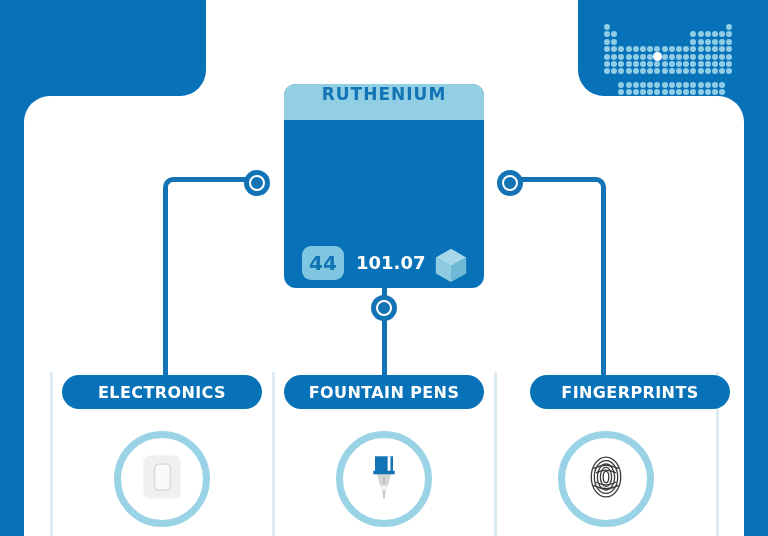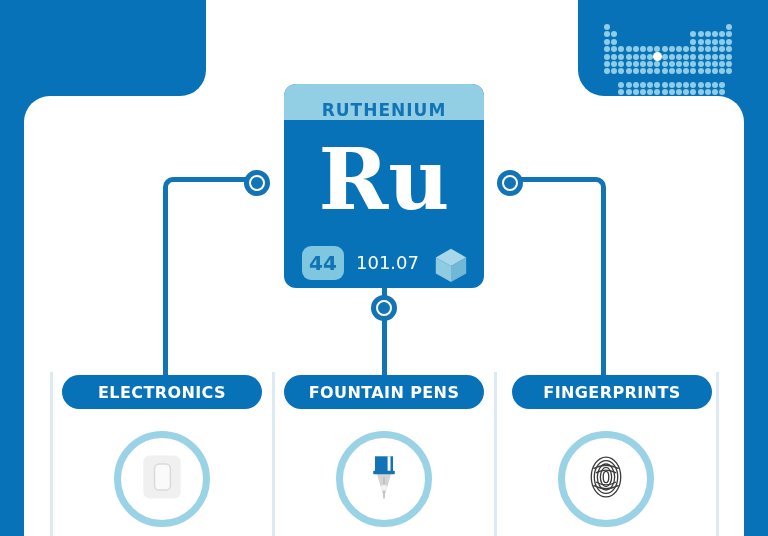--- a/index.html
+++ b/index.html
@@ -56,21 +56,21 @@
   .ptable .dot.active{background:#ffffff;width:9px;height:9px;}
 
   
   .card{
     position:absolute;left:284px;top:84px;width:200px;height:204px;
     background:#0872B9;border-radius:12px;overflow:hidden;
     box-shadow:0 0 0 0 rgba(0,0,0,0);
   }
   .card-head{
     height:36px;background:#92CFE4;
-    display:flex;align-items:flex-end;justify-content:center;
+    display:flex;align-items:flex-start;justify-content:center;
   }
   .card-name{
     color:#1273B5;font-size:17px;font-weight:bold;letter-spacing:1px;
     font-family:"DejaVu Sans", sans-serif;
   }
   .card-symbol{
     position:absolute;left:0;top:36px;width:200px;height:120px;
     display:flex;align-items:center;justify-content:center;
     color:#ffffff;font-size:84px;font-weight:bold;
     font-family:"DejaVu Serif", serif;
@@ -81,21 +81,21 @@
   }
   .num-badge{
     position:absolute;left:18px;top:2px;width:42px;height:34px;
     background:#7FC6E0;border-radius:9px;
     display:flex;align-items:center;justify-content:center;
     color:#1273B5;font-size:20px;font-weight:bold;
     font-family:"DejaVu Sans", sans-serif;
   }
   .mass{
     position:absolute;left:72px;top:8px;
-    color:#ffffff;font-size:18px;font-weight:normal;
+    color:#ffffff;font-size:18px;font-weight:bold;
     font-family:"DejaVu Sans", sans-serif;
   }
   .cube{position:absolute;left:148px;top:2px;width:38px;height:38px;}
   .conn-left{
     position:absolute;left:163px;top:177px;width:100px;height:200px;
     border-left:5px solid #1273B5;border-top:5px solid #1273B5;
     border-top-left-radius:10px;
     box-sizing:border-box;border-right:0;border-bottom:0;
   }
   .conn-right{
@@ -281,21 +281,20 @@
   <div class="conn-right"></div>
   <div class="conn-mid"></div>
   <div class="node node-left"></div>
   <div class="node node-right"></div>
   <div class="node node-mid"></div>
 
   <div class="card">
     <div class="card-head">
       <span class="card-name">RUTHENIUM</span>
     </div>
-    <div class="card-symbol">Ru</div>
     <div class="card-foot">
       <div class="num-badge">44</div>
       <div class="mass">101.07</div>
       <div class="cube">
         <svg viewBox="0 0 40 40" width="38" height="38">
           <polygon points="20,3 36,12 20,21 4,12" fill="#A7D8EA"></polygon>
           <polygon points="4,12 20,21 20,38 4,29" fill="#8FCBE1"></polygon>
           <polygon points="36,12 36,29 20,38 20,21" fill="#6FB9D6"></polygon>
         </svg>
       </div>
@@ -306,21 +305,21 @@
   <div class="divider" style="left:272px;"></div>
   <div class="divider" style="left:494px;"></div>
   <div class="divider" style="left:716px;"></div>
 
   <div class="pill" style="left:284px;top:375px;width:200px;">
     <span>FOUNTAIN PENS</span>
   </div>
   <div class="pill" style="left:62px;top:375px;width:200px;">
     <span>ELECTRONICS</span>
   </div>
-  <div class="pill" style="left:512px;top:375px;width:200px;">
+  <div class="pill" style="left:530px;top:375px;width:200px;">
     <span>FINGERPRINTS</span>
   </div>
 
   <div class="icon-circle" style="left:114px;top:431px;">
     <span>
       <svg viewBox="0 0 60 60" width="56" height="56">
         <rect x="10" y="7" width="40" height="46" rx="7" fill="#F0F0F0"></rect>
         <rect x="22" y="16" width="17" height="28" rx="5" fill="#FAFAFA" stroke="#DADADA" stroke-width="1.6"></rect>
       </svg>
     </span>

